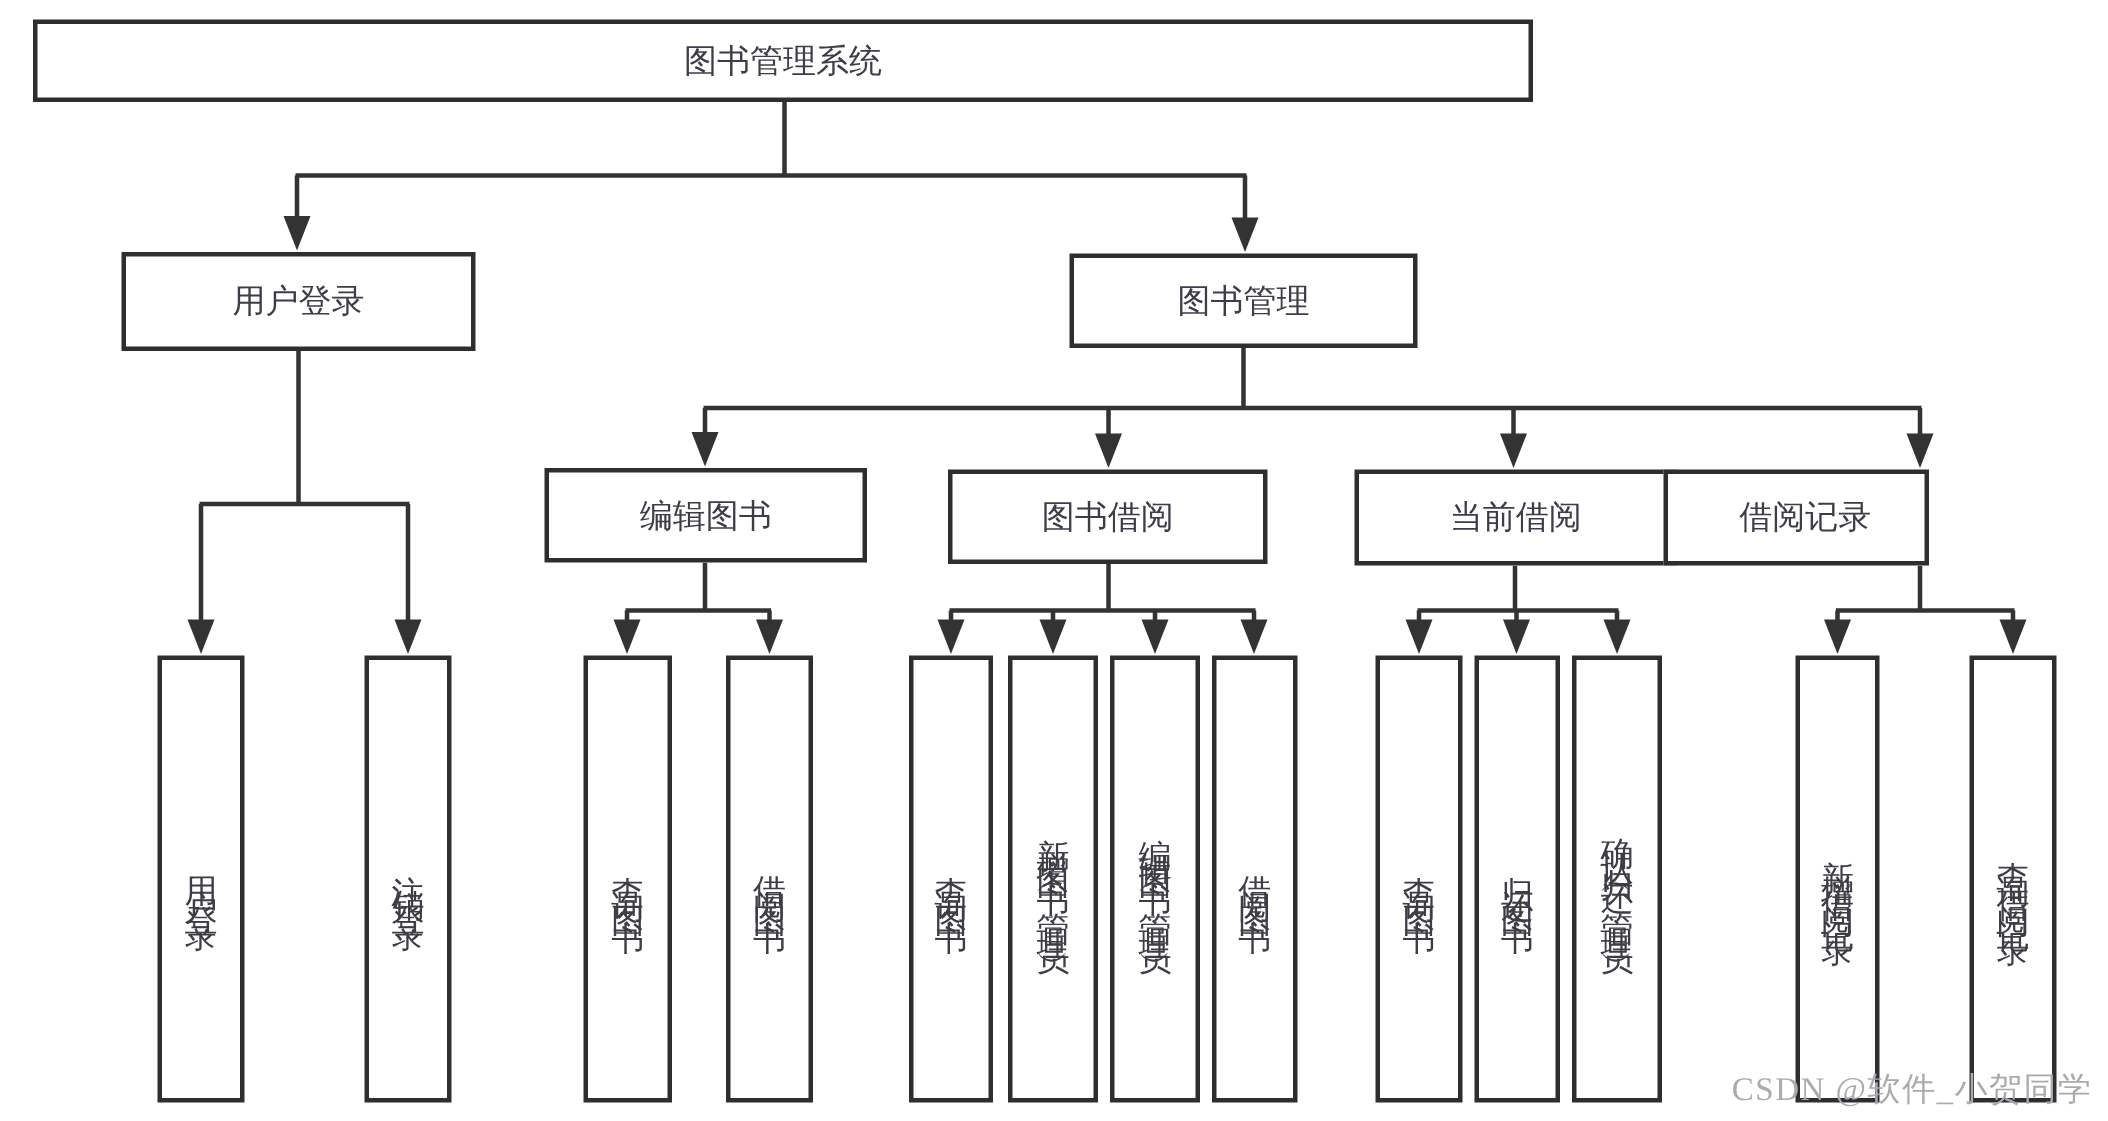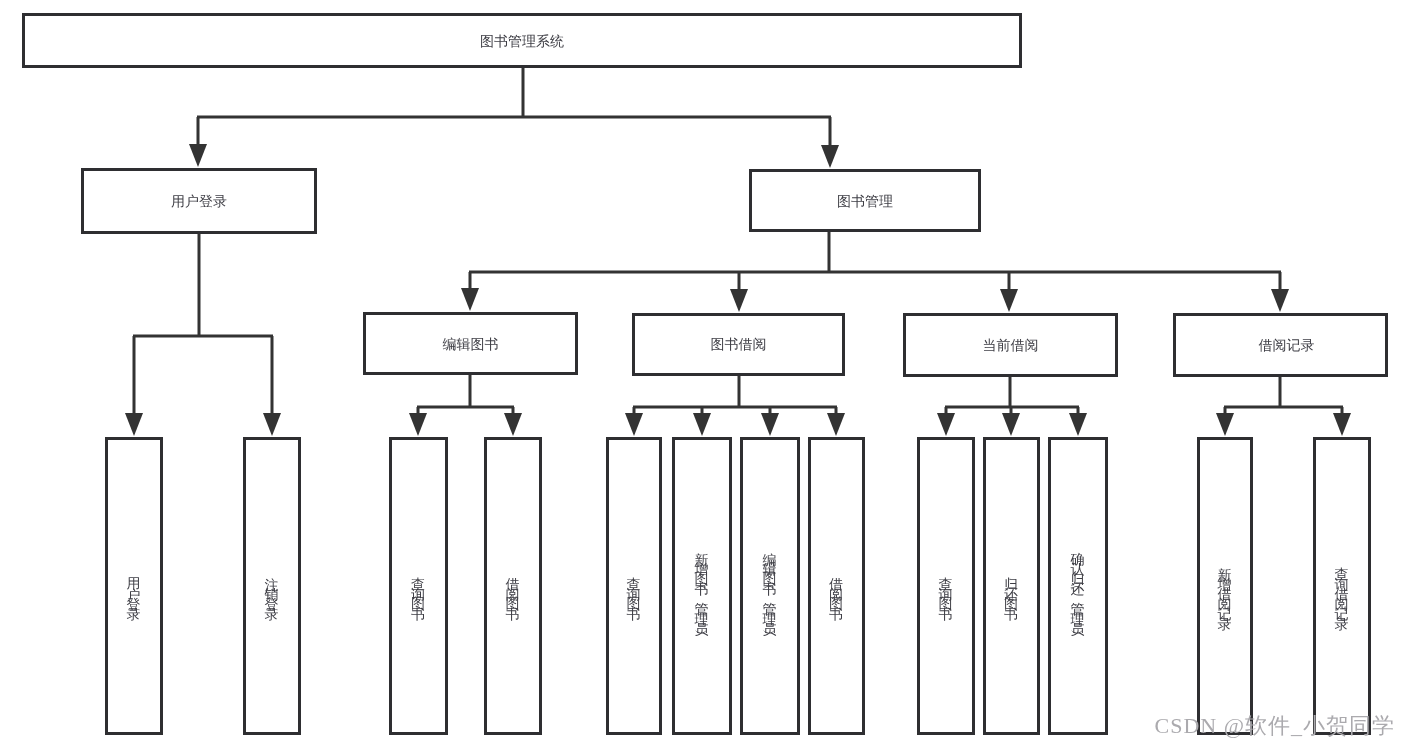--- a/index.html
+++ b/index.html
@@ -11,21 +11,21 @@
     overflow:hidden;
   }
   .connectors{position:absolute;left:0;top:0;width:1405px;height:747px;}
   .node{
     position:absolute;
     box-sizing:border-box;
     background:#ffffff;
     border:3px solid #2e2e31;
     display:flex;align-items:center;justify-content:center;
     color:#3d3d44;
-    font-size:14px;
+    font-size:22px;
     line-height:1;
     text-align:center;
   }
   .vnode span{
     writing-mode:vertical-rl;
     text-orientation:mixed;
     letter-spacing:10px;
     line-height:1;
     white-space:nowrap;
   }
@@ -84,34 +84,34 @@
     </g>
   </svg>
 
   <div class="node" style="left:22px;top:13px;width:1000px;height:55px;">
     <span>图书管理系统</span>
   </div>
 
   <div class="node" style="left:81px;top:168px;width:236px;height:66px;">
     <span>用户登录</span>
   </div>
-  <div class="node" style="left:713px;top:169px;width:232px;height:63px;margin-left:36px;">
+  <div class="node" style="left:713px;top:169px;width:232px;height:63px;">
     <span>图书管理</span>
   </div>
 
   <div class="node" style="left:363px;top:312px;width:215px;height:63px;">
     <span>编辑图书</span>
   </div>
-  <div class="node" style="left:632px;top:313px;width:213px;height:63px;font-family:Liberation Mono, monospace;">
+  <div class="node" style="left:632px;top:313px;width:213px;height:63px;">
     <span>图书借阅</span>
   </div>
   <div class="node" style="left:903px;top:313px;width:215px;height:64px;">
     <span>当前借阅</span>
   </div>
-  <div class="node" style="left:1173px;top:313px;width:215px;height:64px;padding-left:12px;">
+  <div class="node" style="left:1109px;top:313px;width:177px;height:64px;padding-left:12px;">
     <span>借阅记录</span>
   </div>
 
   <div class="node vnode" style="left:105px;top:437px;width:58px;height:298px;">
     <span>用户登录</span>
   </div>
   <div class="node vnode" style="left:243px;top:437px;width:58px;height:298px;">
     <span>注销登录</span>
   </div>
 

